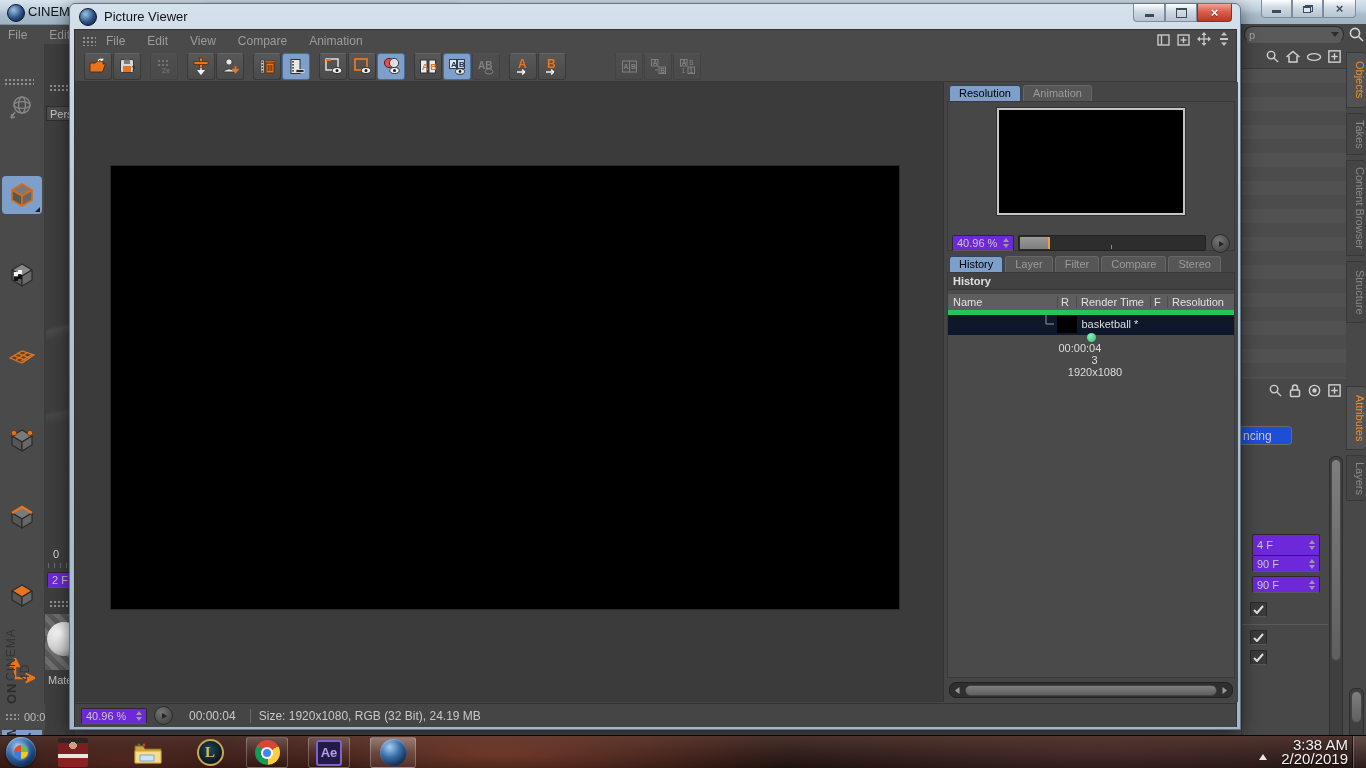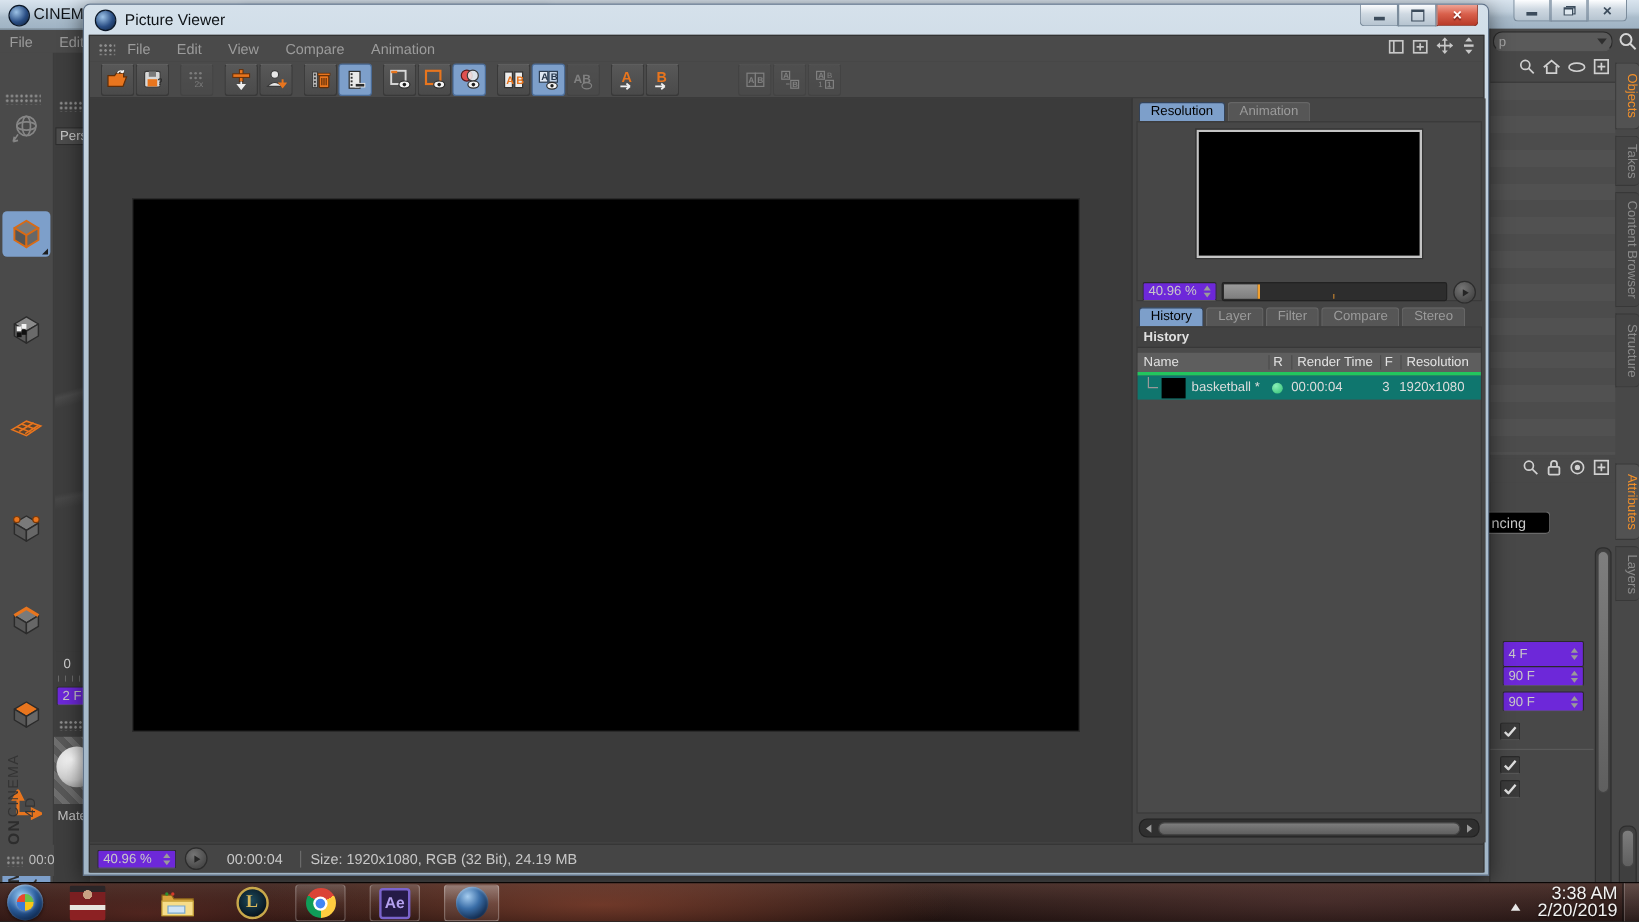--- a/index.html
+++ b/index.html
@@ -301,21 +301,21 @@
             </svg></span>
         <span><svg width="15" height="15" viewBox="0 0 16 16">
               <g stroke="#d0d0d0" stroke-width="1.5" fill="none">
                 <rect x="2" y="2" width="12" height="12"></rect>
                 <line x1="8" y1="4.5" x2="8" y2="11.5"></line>
                 <line x1="4.5" y1="8" x2="11.5" y2="8"></line>
               </g>
             </svg></span>
       </div>
 
-      <div class="abs" style="left:-2px;top:402px;width:52px;height:19px;background:#000000;
+      <div class="abs" style="left:-2px;top:402px;width:52px;height:19px;background:#1d4ed8;
         border:1px solid #6a6a6a;border-left:none;border-radius:0 4px 4px 0;color:#c8c8c8;font-size:12px;line-height:18px;padding-left:3px;box-sizing:border-box;">
         <span>ncing</span>
       </div>
 
       <div class="abs field" style="left:10px;top:510px;width:68px;height:22px;">
         <span>4 F</span>
           <span class="stepper">
             <i class="up"></i>
             <i class="dn"></i>
           </span>
@@ -641,29 +641,29 @@
           <span class="tab active">History</span>
           <span class="tab">Layer</span>
           <span class="tab">Filter</span>
           <span class="tab">Compare</span>
           <span class="tab">Stereo</span>
         </div>
 
         <div class="abs" style="left:3px;top:190px;width:286px;height:404px;background:#4a4a4a;border:1px solid #3a3a3a;">
           <div style="height:16px;line-height:16px;background:#424242;border-bottom:1px solid #383838;color:#e0e0e0;font-size:11px;font-weight:bold;padding-left:5px;">History</div>
 
-          <div class="flex" style="height:16px;background:#5e5e5e;border-bottom:3px solid #22c55e;font-size:11px;color:#e2e2e2;margin-top:4px;">
+          <div class="flex" style="height:16px;background:#5e5e5e;border-bottom:5px solid #22c55e;font-size:11px;color:#e2e2e2;margin-top:4px;">
             <span style="width:104px;padding-left:5px;border-right:1px solid #4c4c4c;">Name</span>
             <span style="width:15px;padding-left:3px;border-right:1px solid #4c4c4c;">R</span>
             <span style="width:69px;padding-left:4px;border-right:1px solid #4c4c4c;">Render Time</span>
             <span style="width:13px;padding-left:3px;border-right:1px solid #4c4c4c;">F</span>
             <span style="padding-left:4px;flex:1;">Resolution</span>
           </div>
 
-          <div class="flex" style="height:20px;background:#0f766e;font-size:11px;color:#dcdcdc;">
+          <div class="flex" style="height:20px;background:#0f172a;font-size:11px;color:#dcdcdc;flex-direction:column;">
             <span style="width:109px;display:flex;align-items:center;">
               <svg width="14" height="18" viewBox="0 0 14 18" style="margin-left:4px;">
                   <path d="M5 0 V9 H13" fill="none" stroke="#999" stroke-width="1"></path>
                 </svg>
               <span style="width:20px;height:17px;background:#000;display:inline-block;margin-left:2px;"></span>
               <span style="margin-left:5px;white-space:nowrap;">basketball *</span>
             </span>
             <span style="width:15px;display:flex;justify-content:center;">
               <span style="width:9px;height:9px;border-radius:50%;background:radial-gradient(circle at 35% 30%,#8af0b8,#2fbf72);display:inline-block;"></span>
             </span>

